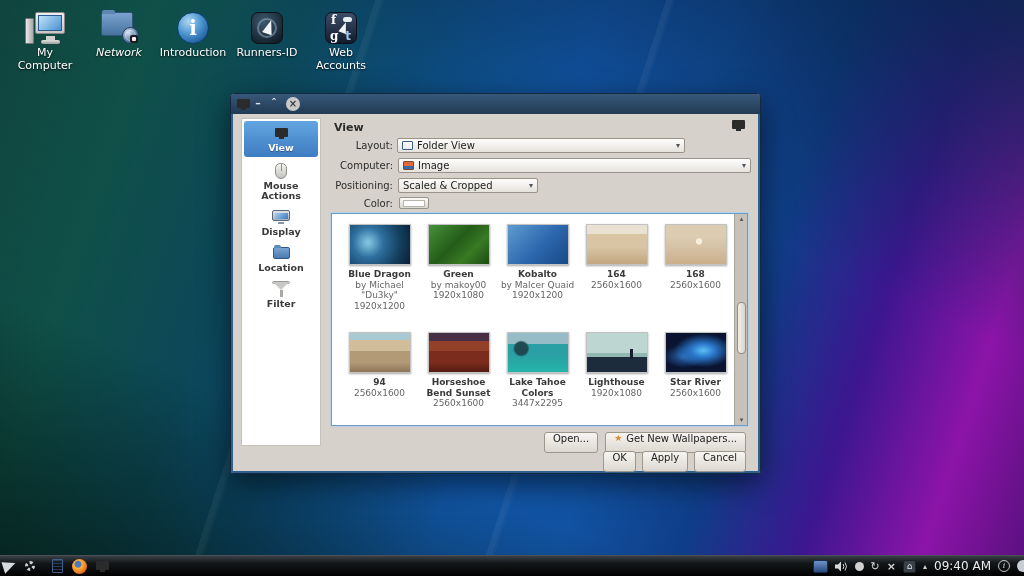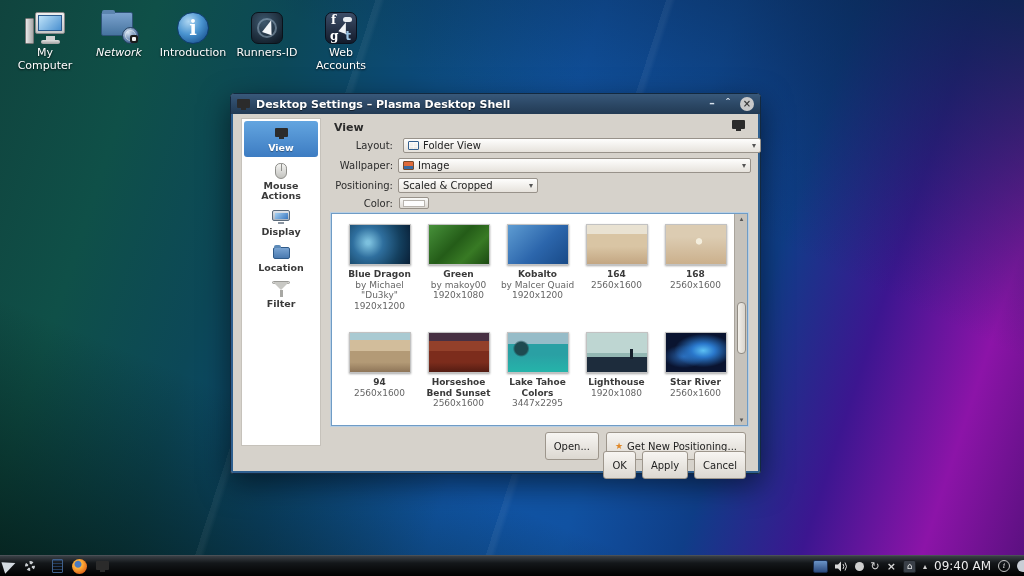--- a/index.html
+++ b/index.html
@@ -138,22 +138,22 @@
   .th-starriver { background:radial-gradient(ellipse at 62% 45%, #5cc0f4 0%, #2a78cc 22%, rgba(10,20,48,0) 55%), radial-gradient(ellipse at 30% 60%, #2a68b4 0%, rgba(10,20,48,0) 35%), #0a1430; }
 
   
   .scroll { position:absolute; right:0; top:0; width:13px; height:211px; background:#c6c2bb; border-left:1px solid #a9a49c; }
   .scroll .arr { position:absolute; left:0; width:13px; font-size:7px; color:#555; text-align:center; cursor:pointer; }
   .scroll .thumbbar { position:absolute; left:1.5px; top:88px; width:9px; height:52px;
     background:linear-gradient(90deg,#f2efe9,#d8d4cd); border:1px solid #918c84; border-radius:4px; cursor:grab; }
 
   
   .btnrow { position:absolute; right:14px; display:flex; gap:7px; }
-  .btn { height:28px; background:linear-gradient(180deg,#f7f5f2,#dcd8d1); border:1px solid #9d968c;
-    border-radius:3px; font-size:10px; color:#222; padding:0 8px; display:flex; align-items:center; gap:4px; cursor:pointer; }
+  .btn { height:21px; background:linear-gradient(180deg,#f7f5f2,#dcd8d1); border:1px solid #9d968c;
+    border-radius:3px; font-size:10px; color:#222; padding:0 8px; display:flex; gap:4px; cursor:pointer; }
   .btn .star { color:#e08828; font-size:9px; }
 
   
   .taskbar { position:absolute; left:0; bottom:0; width:1024px; height:21px;
     background:linear-gradient(180deg,#3a4046 0%, #14171a 35%, #000 100%); border-top:1px solid #4a5056;
     display:flex; align-items:center; }
   .tb-left { display:flex; align-items:center; gap:9px; padding-left:3px; }
   .tb-right { margin-left:auto; display:flex; align-items:center; gap:7px; padding-right:2px; }
   .tb-ic { display:flex; align-items:center; justify-content:center; cursor:pointer; }
   .ic-launch { width:0; height:0; border-left:13px solid #d4dae0; border-top:5px solid transparent; border-bottom:7px solid transparent; transform:rotate(-18deg); }
@@ -230,21 +230,20 @@
       <div class="lbl">Web Accounts</div>
     </div>
   </div>
 
   <div class="window">
     <div class="titlebar">
       <span class="mini-monitor">
           <span class="fr"><span class="sc"></span></span>
           <span class="st"></span>
         </span>
-      <span class="ttl">Desktop Settings – Plasma Desktop Shell</span>
       <span class="winbtn">–</span>
       <span class="winbtn">ˆ</span>
       <span class="winbtn close">×</span>
     </div>
 
     <div class="sidebar">
       <div class="side-item selected">
         <div class="si-art">
             <span class="mini-monitor">
               <span class="fr"><span class="sc"></span></span>
@@ -288,27 +287,27 @@
       </div>
     </div>
 
     <div class="section-title">View</div>
     <span class="mini-monitor corner-icon">
         <span class="fr"><span class="sc"></span></span>
         <span class="st"></span>
       </span>
 
     <div class="frm-label" style="top:46px;">Layout:</div>
-    <div class="combo" style="left:172px; top:44px; width:358px;text-align:center;">
+    <div class="combo" style="left:166px; top:44px; width:288px;text-align:center;">
       <span class="cicon folderview"></span>
       <span>Folder View</span>
       <span class="chev">▾</span>
     </div>
 
-    <div class="frm-label" style="top:66px;">Wallpaper:</div>
+    <div class="frm-label" style="top:66px;">Computer:</div>
     <div class="combo" style="left:167px; top:64px; width:353px;">
       <span class="cicon image"></span>
       <span>Image</span>
       <span class="chev">▾</span>
     </div>
 
     <div class="frm-label" style="top:86px;">Positioning:</div>
     <div class="combo" style="left:167px; top:84px; width:140px;">
       <span>Scaled &amp; Cropped</span>
       <span class="chev">▾</span>
@@ -404,21 +403,21 @@
         <div class="arr" style="bottom:1px;">▾</div>
       </div>
     </div>
 
     <div class="btnrow" style="top:338px;">
       <div class="btn">
           <span>Open...</span>
         </div>
       <div class="btn">
         <span class="star">★</span>
-        <span>Get New Positioning...</span>
+        <span>Get New Wallpapers...</span>
       </div>
     </div>
     <div class="btnrow" style="top:357px; gap:6px;">
       <div class="btn">
           <span>OK</span>
         </div>
       <div class="btn">
           <span>Apply</span>
         </div>
       <div class="btn">

